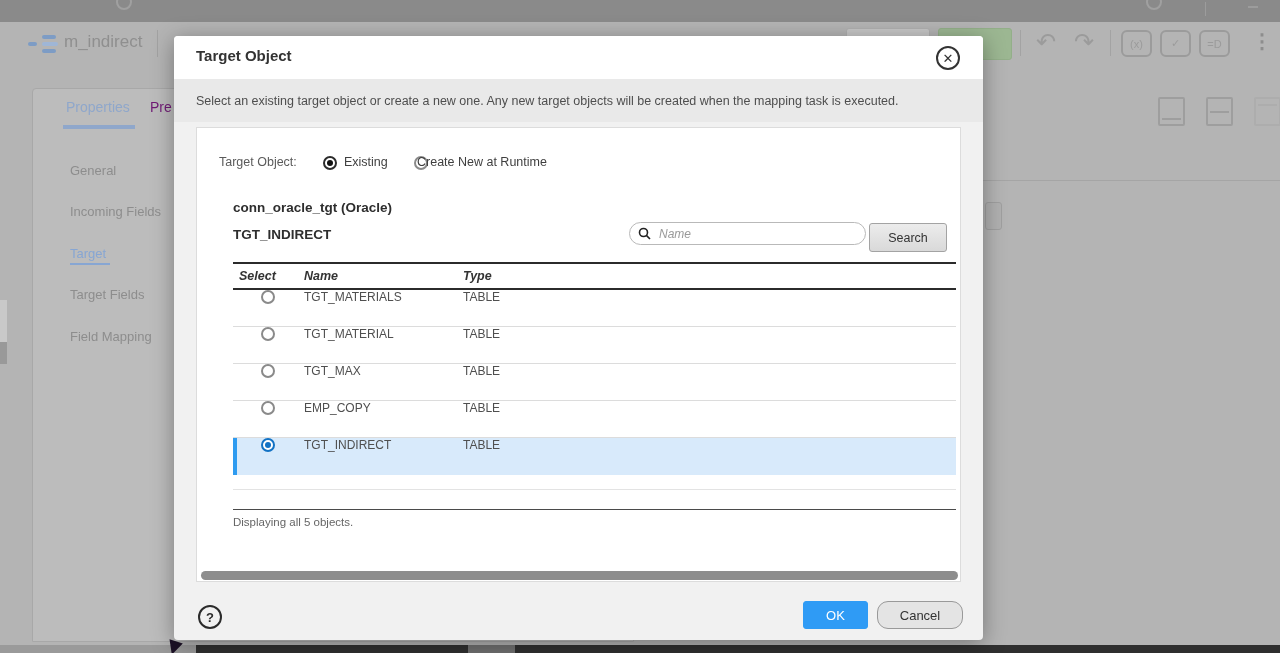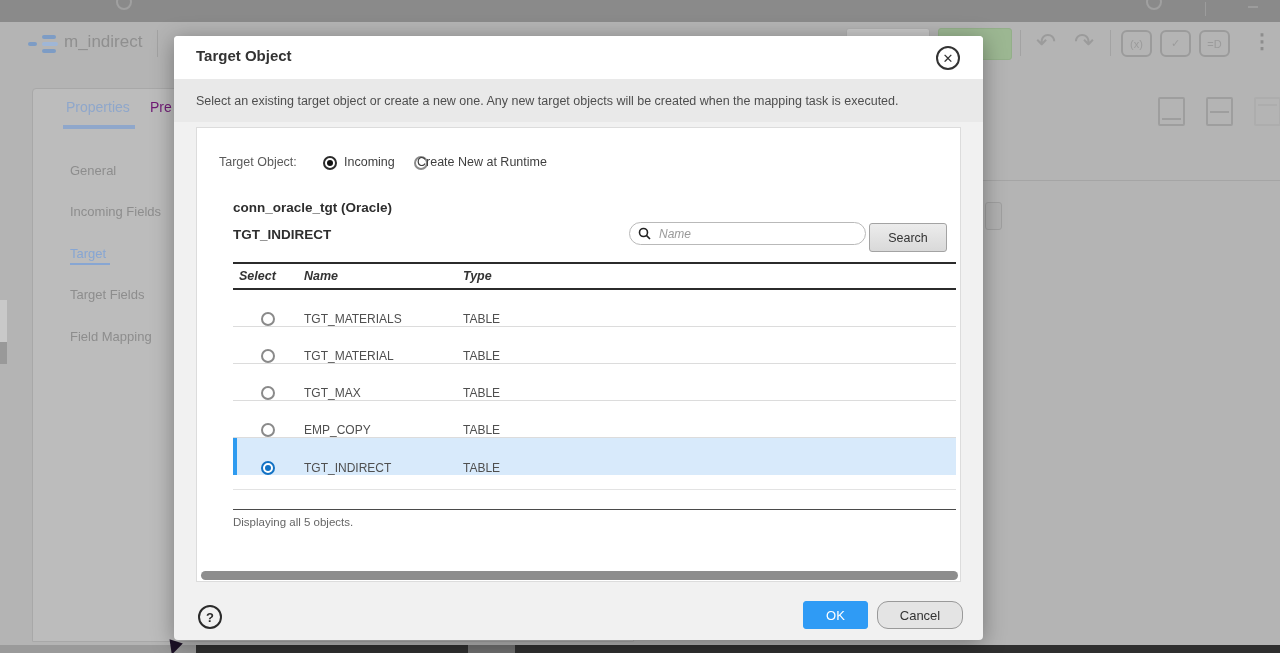--- a/index.html
+++ b/index.html
@@ -87,21 +87,21 @@
               border:1px solid #a3a3a3;border-radius:3px;font-size:12.5px;color:#333;
               display:flex;align-items:center;justify-content:center;cursor:pointer;font-family:"Liberation Sans",sans-serif;}
 
   .table{left:36px;top:134px;width:723px;}
   .thead{display:flex;height:24px;align-items:center;border-top:2px solid #2b2b2b;border-bottom:2px solid #2b2b2b;
          font-size:12.5px;font-weight:bold;color:#333;font-style:italic;}
   .c-sel{width:71px;box-sizing:border-box;}
   .thead .c-sel{padding-left:6px;}
   .c-name{width:159px;}
   .c-type{flex:1;}
-  .trow{display:flex;height:36px;align-items:flex-end;font-size:12px;color:#4f4f4f;border-bottom:1px solid #dcdcdc;position:relative;}
+  .trow{display:flex;height:36px;align-items:flex-start;font-size:12px;color:#4f4f4f;border-bottom:1px solid #dcdcdc;position:relative;}
   .trow .c-sel{display:flex;align-items:center;}
   .trow .radio{margin-left:28px;}
   .trow.sel{background:#d8eafb;border-bottom:none;height:37px;}
   .trow.sel::before{content:"";position:absolute;left:0;top:0;bottom:0;width:4px;background:#2e9bf0;}
 
   .list-sep{left:36px;top:361px;width:723px;height:1px;background:#e3e3e3;}
   .list-endline{left:36px;top:381px;width:723px;height:1px;background:#4a4a4a;}
   .status{left:36px;top:388px;font-size:11.5px;color:#666;}
   .hscroll{left:4px;top:443px;width:757px;height:9px;background:#8d8d8d;border-radius:5px;}
 
@@ -178,21 +178,21 @@
     <div class="abs dlg-header"></div>
     <div class="abs dlg-title">Target Object</div>
     <div class="abs dlg-close">✕</div>
     <div class="abs dlg-desc">
       <span>Select an existing target object or create a new one. Any new target objects will be created when the mapping task is executed.</span>
     </div>
 
     <div class="abs dlg-panel">
       <div class="abs fld-label">Target Object:</div>
       <span class="abs radio on r1"></span>
-      <div class="abs r1-label">Incoming</div>
+      <div class="abs r1-label">Existing</div>
       <span class="abs radio r2"></span>
       <div class="abs r2-label">Create New at Runtime</div>
 
       <div class="abs conn">conn_oracle_tgt (Oracle)</div>
       <div class="abs objname">TGT_INDIRECT</div>
 
       <div class="abs search-wrap">
         <svg width="13" height="13" viewBox="0 0 13 13">
           <circle cx="5.5" cy="5.5" r="4" fill="none" stroke="#222" stroke-width="1.6"></circle>
           <line x1="8.6" y1="8.6" x2="12" y2="12" stroke="#222" stroke-width="1.6"></line>

